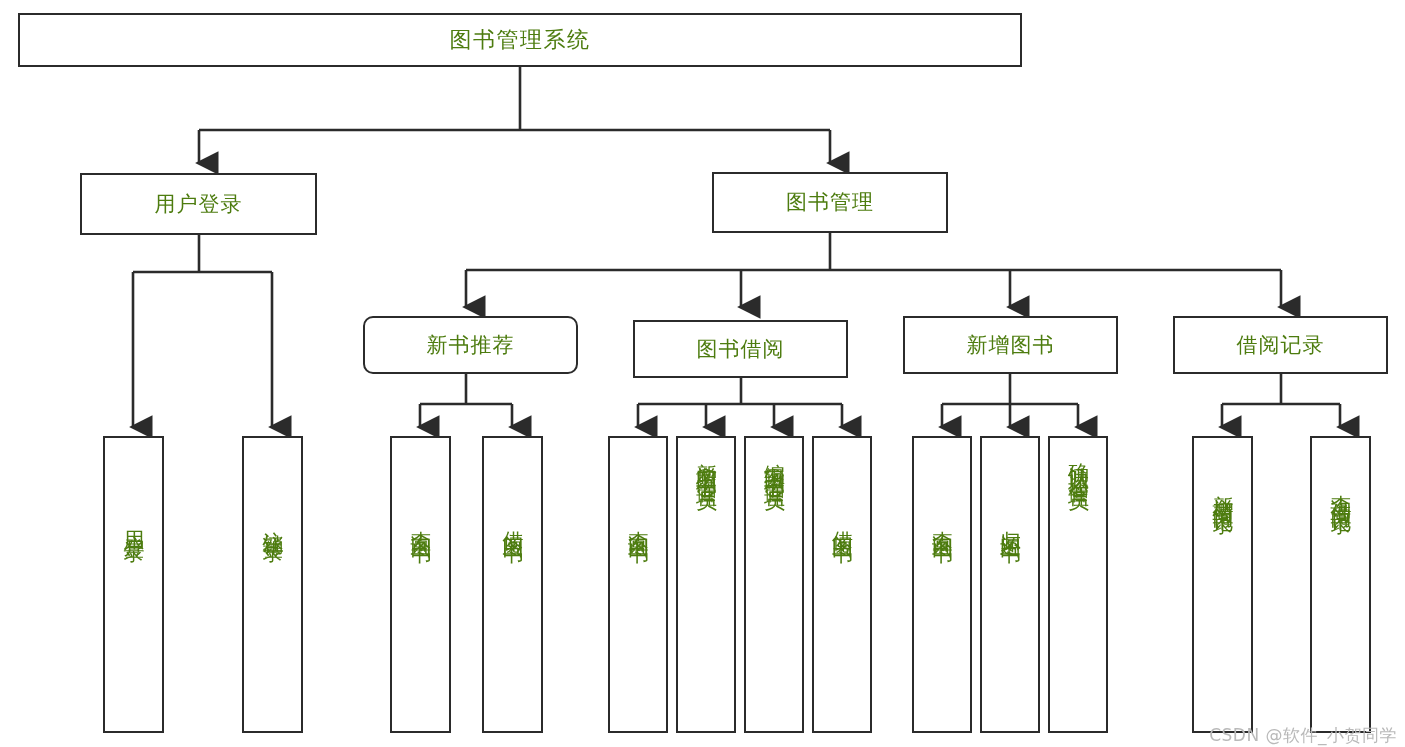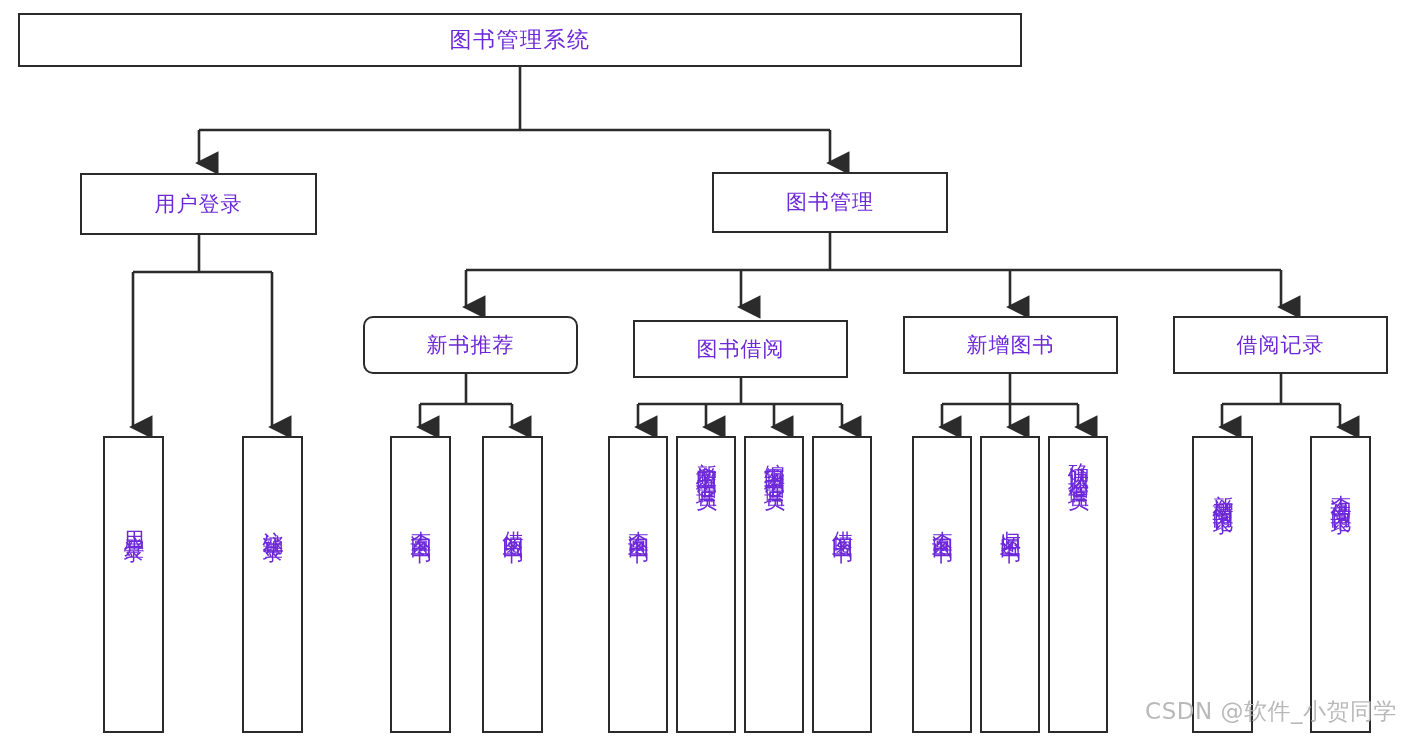--- a/index.html
+++ b/index.html
@@ -35,21 +35,21 @@
     align-items: center;
     justify-content: center;
     color: #1a1a1a;
     z-index: 2;
   }
   .node-label {
     display: block;
     text-align: center;
     line-height: 1.18;
     white-space: nowrap;
-    color: #6d28d9;
+    color: #4d7c0f;
   }
   
   .node.h .node-label {
     font-size: 21px;
     letter-spacing: 1px;
   }
   .node.root .node-label {
     font-size: 22px;
     letter-spacing: 1.5px;
   }
@@ -63,22 +63,22 @@
     text-orientation: upright;
     font-size: 21px;
     letter-spacing: 4px;
     line-height: 1;
     margin: 0 auto;
     white-space: nowrap;
   }
   .watermark {
     position: absolute;
     right: 8px;
-    bottom: 20px;
-    font-size: 23px;
+    bottom: 0;
+    font-size: 17px;
     color: #b9b9b9;
     letter-spacing: 0.5px;
     white-space: nowrap;
     z-index: 5;
     font-family: "DejaVu Sans", "Liberation Sans", sans-serif;
   }
 </style>
 </head>
 <body>
 

